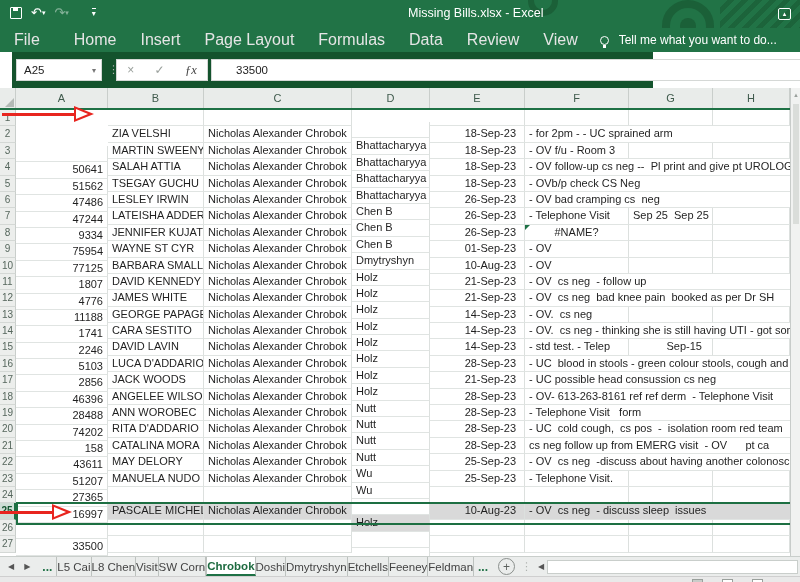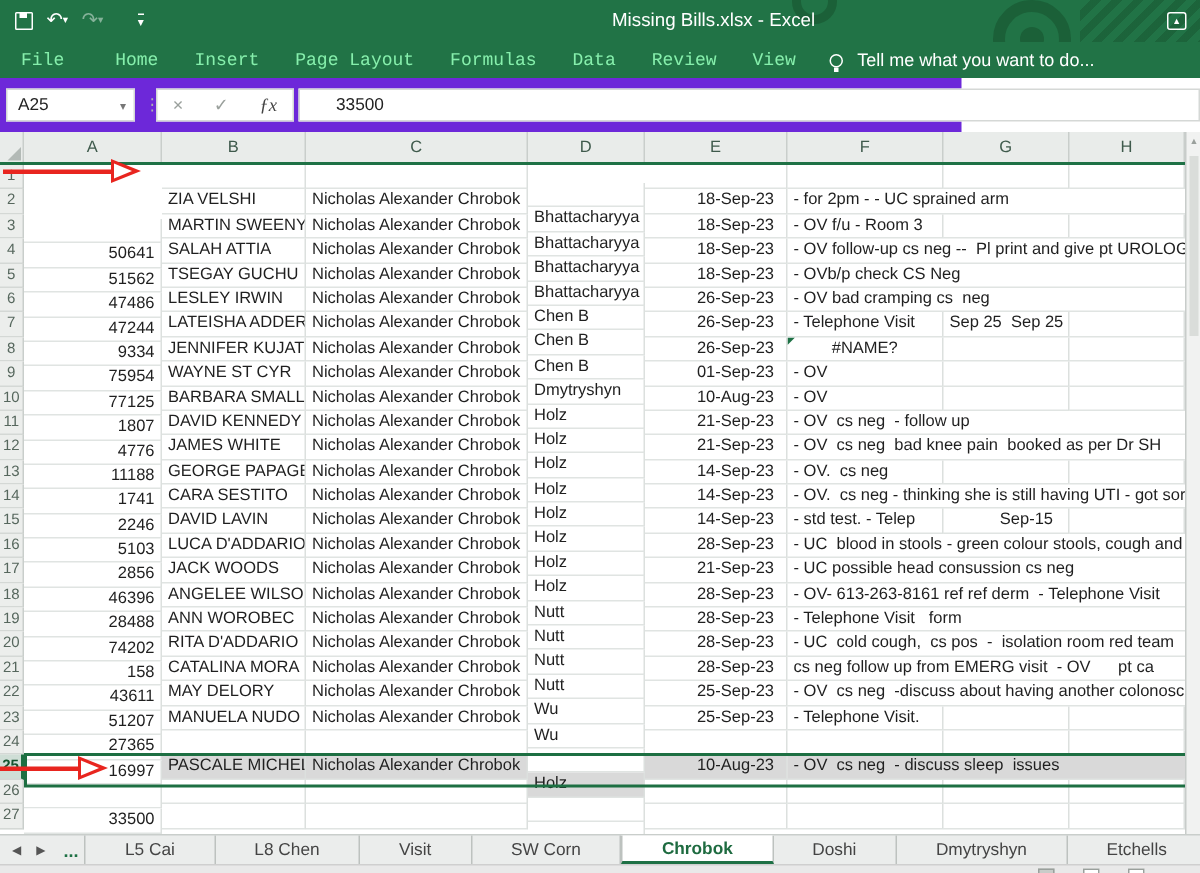--- a/index.html
+++ b/index.html
@@ -21,28 +21,28 @@
   .qat-glyph { color:#fff; font-size:13px; line-height:16px; }
   .qat-glyph .dd { font-size:7px; vertical-align:2px; }
   .qat-glyph.disabled { opacity:.45; }
   .qat-more { color:#fff; font-size:8px; border-top:1.5px solid #fff; padding-top:0px; margin-left:14px; }
   .title-text { position:absolute; left:408px; top:6px; color:#fff; font-size:12.5px; z-index:3; white-space:nowrap; }
   .ribbon-display { position:absolute; left:778px; top:8px; width:13px; height:12px; border:1px solid #fff; border-radius:2px; z-index:3;
     display:flex; align-items:center; justify-content:center; color:#fff; font-size:7px; }
 
   
   .menubar { position:absolute; left:0; top:28px; width:800px; height:24px; background:#217346; display:flex; align-items:center; z-index:2; }
-  .menu-item { color:#86efac; font-size:12px; padding:0 12px; line-height:24px; white-space:nowrap;font-family:Liberation Mono, monospace; }
+  .menu-item { color:#e5e5e5; font-size:16px; padding:0 12px; line-height:24px; white-space:nowrap; }
   .menu-item.file { padding:0 14px; margin-right:8px; }
   .tellme { display:flex; align-items:center; gap:10px; margin-left:10px; color:#fff; font-size:12px; white-space:nowrap; }
   .bulb { width:9px; height:9px; border:1.5px solid #fff; border-radius:50%; position:relative; }
   .bulb::after { content:''; position:absolute; left:2px; top:8px; width:3px; height:3px; background:#fff; }
 
   
-  .formulabar { position:absolute; left:0; top:52px; width:641px; height:36px; background:#6d28d9; }
+  .formulabar { position:absolute; left:12px; top:52px; width:641px; height:36px; background:#14532d; }
   .namebox { position:absolute; left:4px; top:7px; width:86px; height:22px; background:#fff; border:1px solid #D5D8D6;
     font-size:11.5px; color:#222; display:flex; align-items:center; padding-left:7px; }
   .namebox .dd { margin-left:auto; margin-right:5px; color:#777; font-size:8px; }
   .fdots { position:absolute; left:96px; top:11px; color:#AEB2AF; font-size:11px; letter-spacing:0; }
   .fbuttons { position:absolute; left:104px; top:7px; width:92px; height:22px; background:#fff; border:1px solid #D5D8D6;
     display:flex; align-items:center; justify-content:space-around; }
   .fbtn { color:#9aA09c; font-size:12px; }
   .fbtn.fx { color:#444; font-style:italic; font-family:"Liberation Serif", serif; font-size:12.5px; }
   .finput { position:absolute; left:199px; top:7px; width:601px; height:22px; background:#fff; border:1px solid #D5D8D6;
     font-size:11.5px; color:#222; display:flex; align-items:center; padding-left:24px; }
@@ -83,21 +83,21 @@
   
   .vscroll { position:absolute; left:790px; top:88px; width:10px; height:468px; background:#F1F2F1; border-left:1px solid #C8CCCA; }
   .vscroll .up { position:absolute; top:4px; left:2px; color:#9aa09c; font-size:6px; }
   .vscroll .thumb { position:absolute; top:16px; left:2px; width:6px; height:120px; background:#DADDDA; }
 
   
   .tabbar { position:absolute; left:0; top:556px; width:800px; height:20px; background:#EBEDEC; border-top:1px solid #C9CECB;
     display:flex; align-items:stretch; font-size:11.5px; color:#444; }
   .tab-nav { display:flex; align-items:center; gap:10px; padding:0 8px 0 8px; color:#555; font-size:8px; }
   .tab-overflow { display:flex; align-items:center; color:#1E7145; font-weight:bold; padding:0 4px; font-size:12px; }
-  .sheet-tab { display:flex; align-items:center; padding:0 26px; border-right:1px solid #BDC2BF; white-space:nowrap; }
+  .sheet-tab { display:flex; align-items:center; padding:0 0; border-right:1px solid #BDC2BF; white-space:nowrap; }
   .sheet-tab:first-of-type { border-left:1px solid #BDC2BF; }
   .sheet-tab.active { background:#fff; color:#1E6B40; font-weight:bold; border-bottom:2px solid #1E7145; border-left:1px solid #BDC2BF; }
   .newsheet { width:17px; height:17px; border:1px solid #8a8f8c; border-radius:50%; color:#5c615e; font-size:12px;
     display:flex; align-items:center; justify-content:center; align-self:center; margin-left:6px; }
   .tab-dots { align-self:center; color:#AEB2AF; font-size:11px; margin:0 6px; }
   .hs-left { align-self:center; color:#555; font-size:8px; margin-right:3px; }
   .hscroll { align-self:center; height:14px; background:#fff; border:1px solid #C9CECB; flex:1; margin-right:2px; }
 
   
   .statusbar { position:absolute; left:0; top:576px; width:800px; height:6px; background:#E9E9E9; border-top:1px solid #CFCFCF; }

